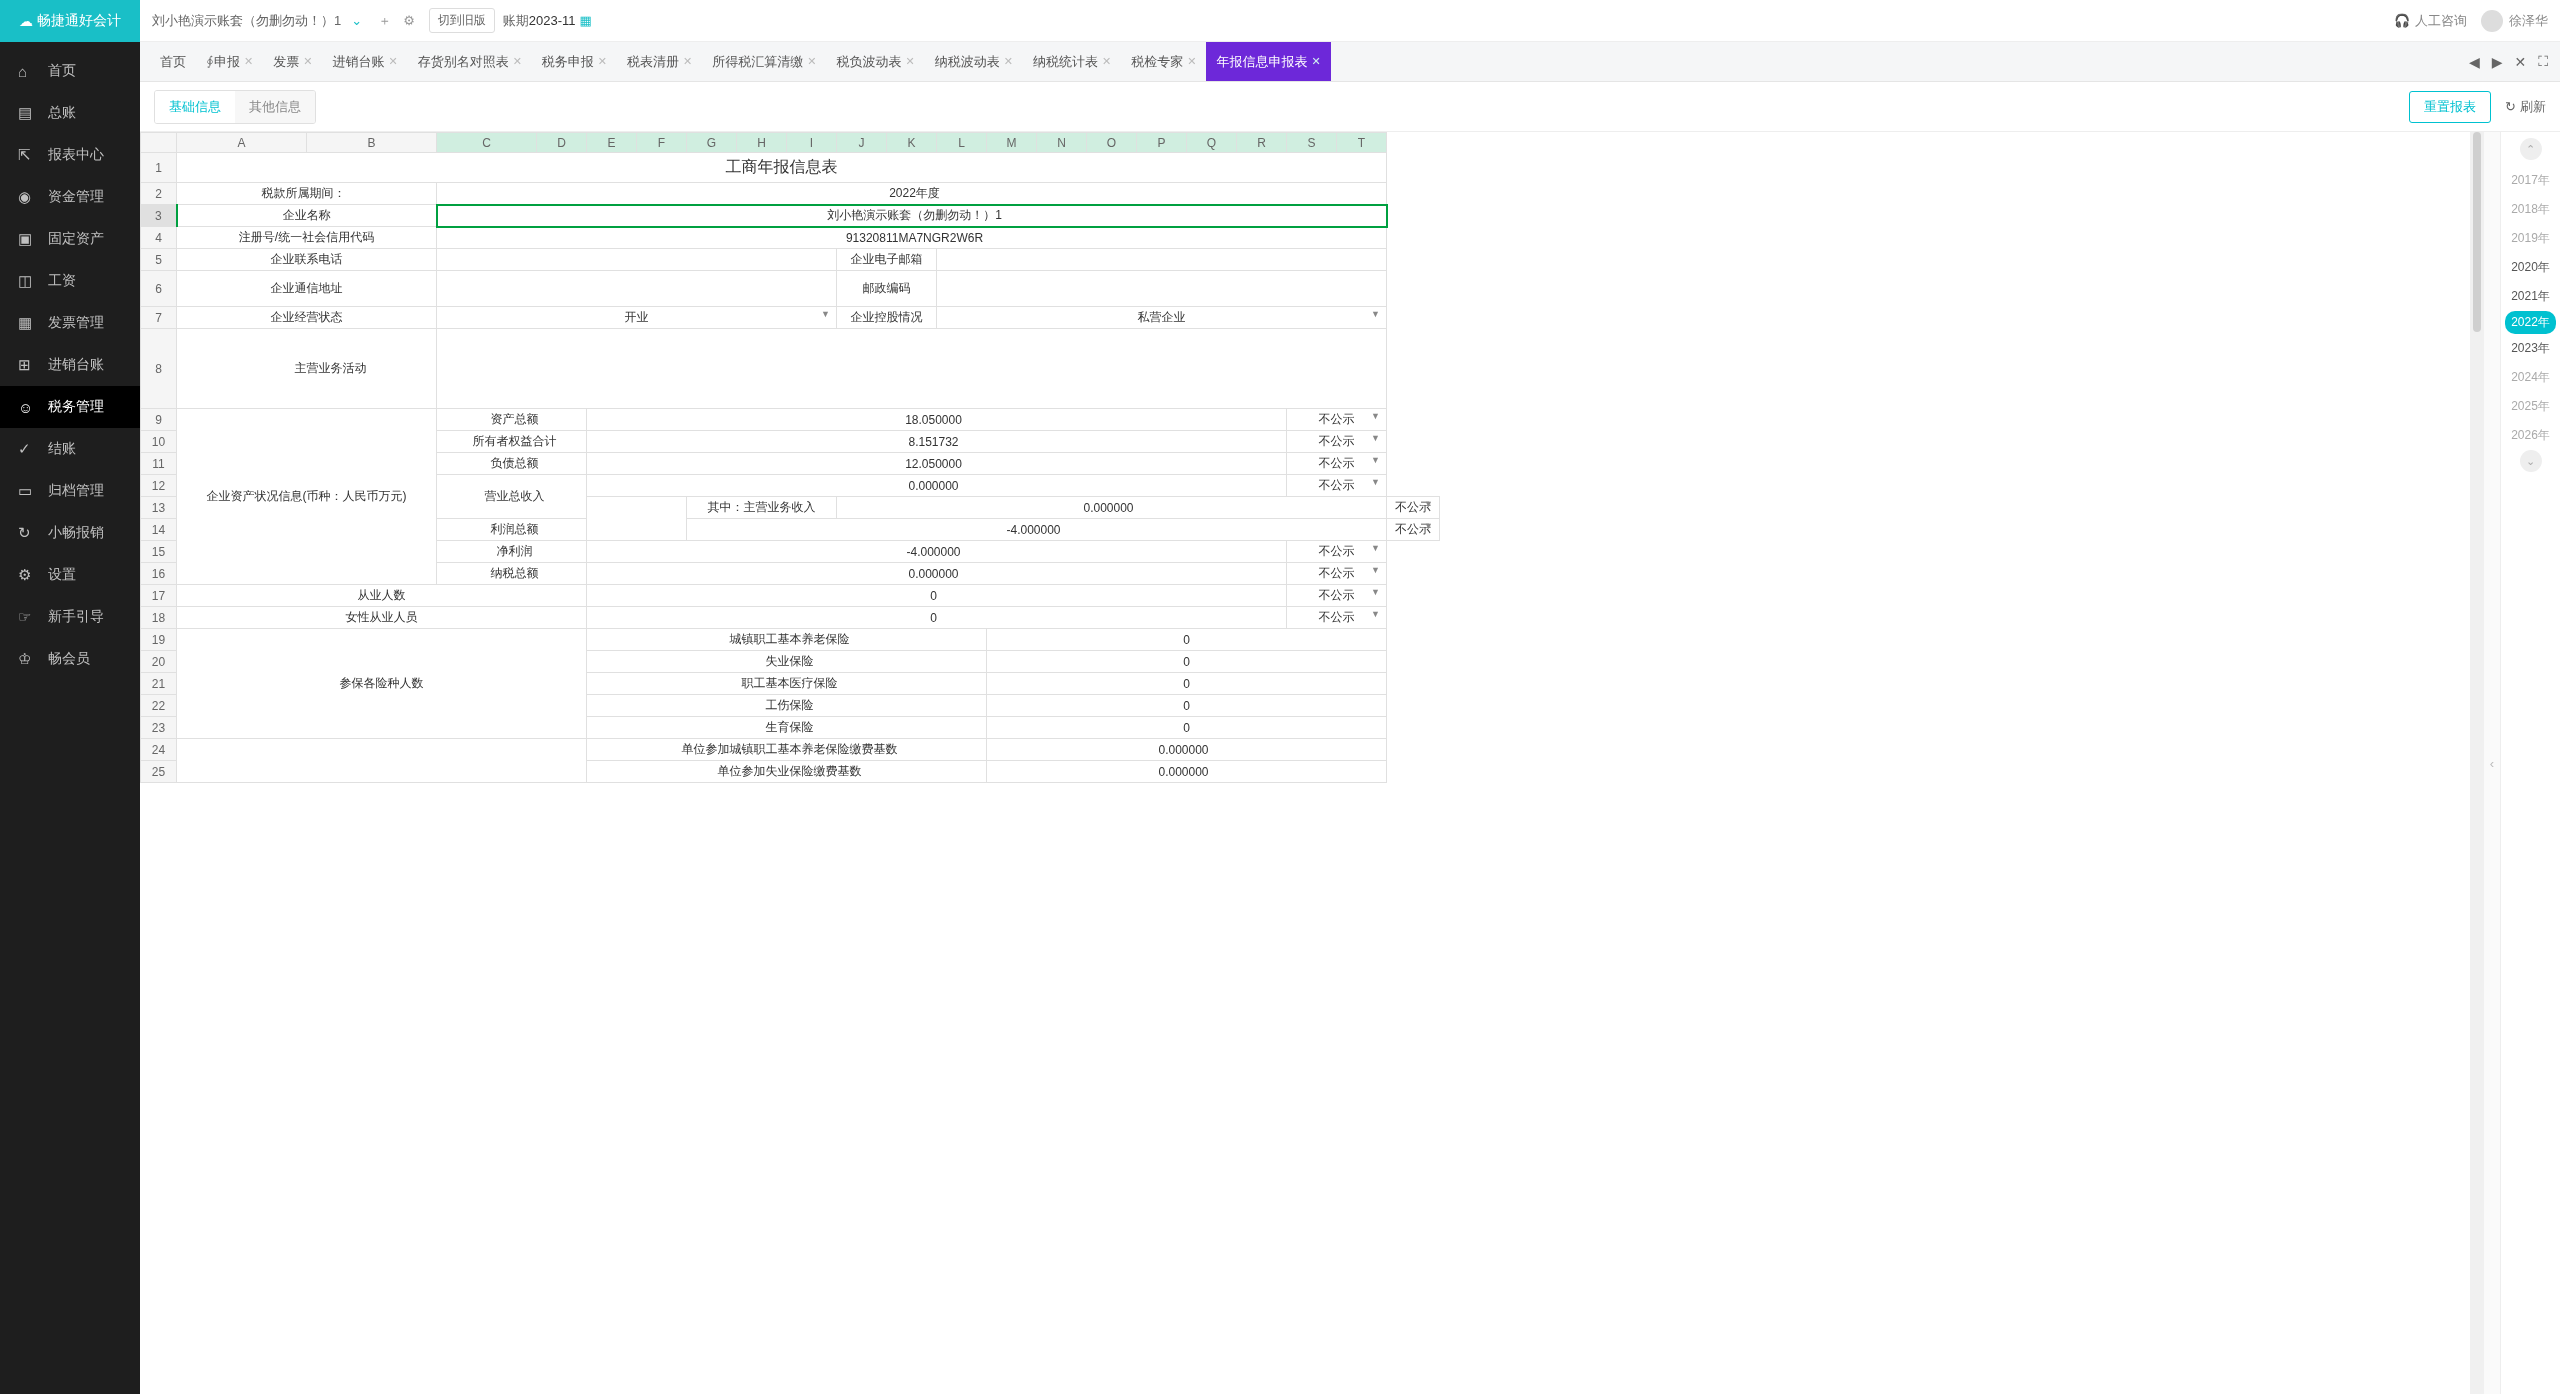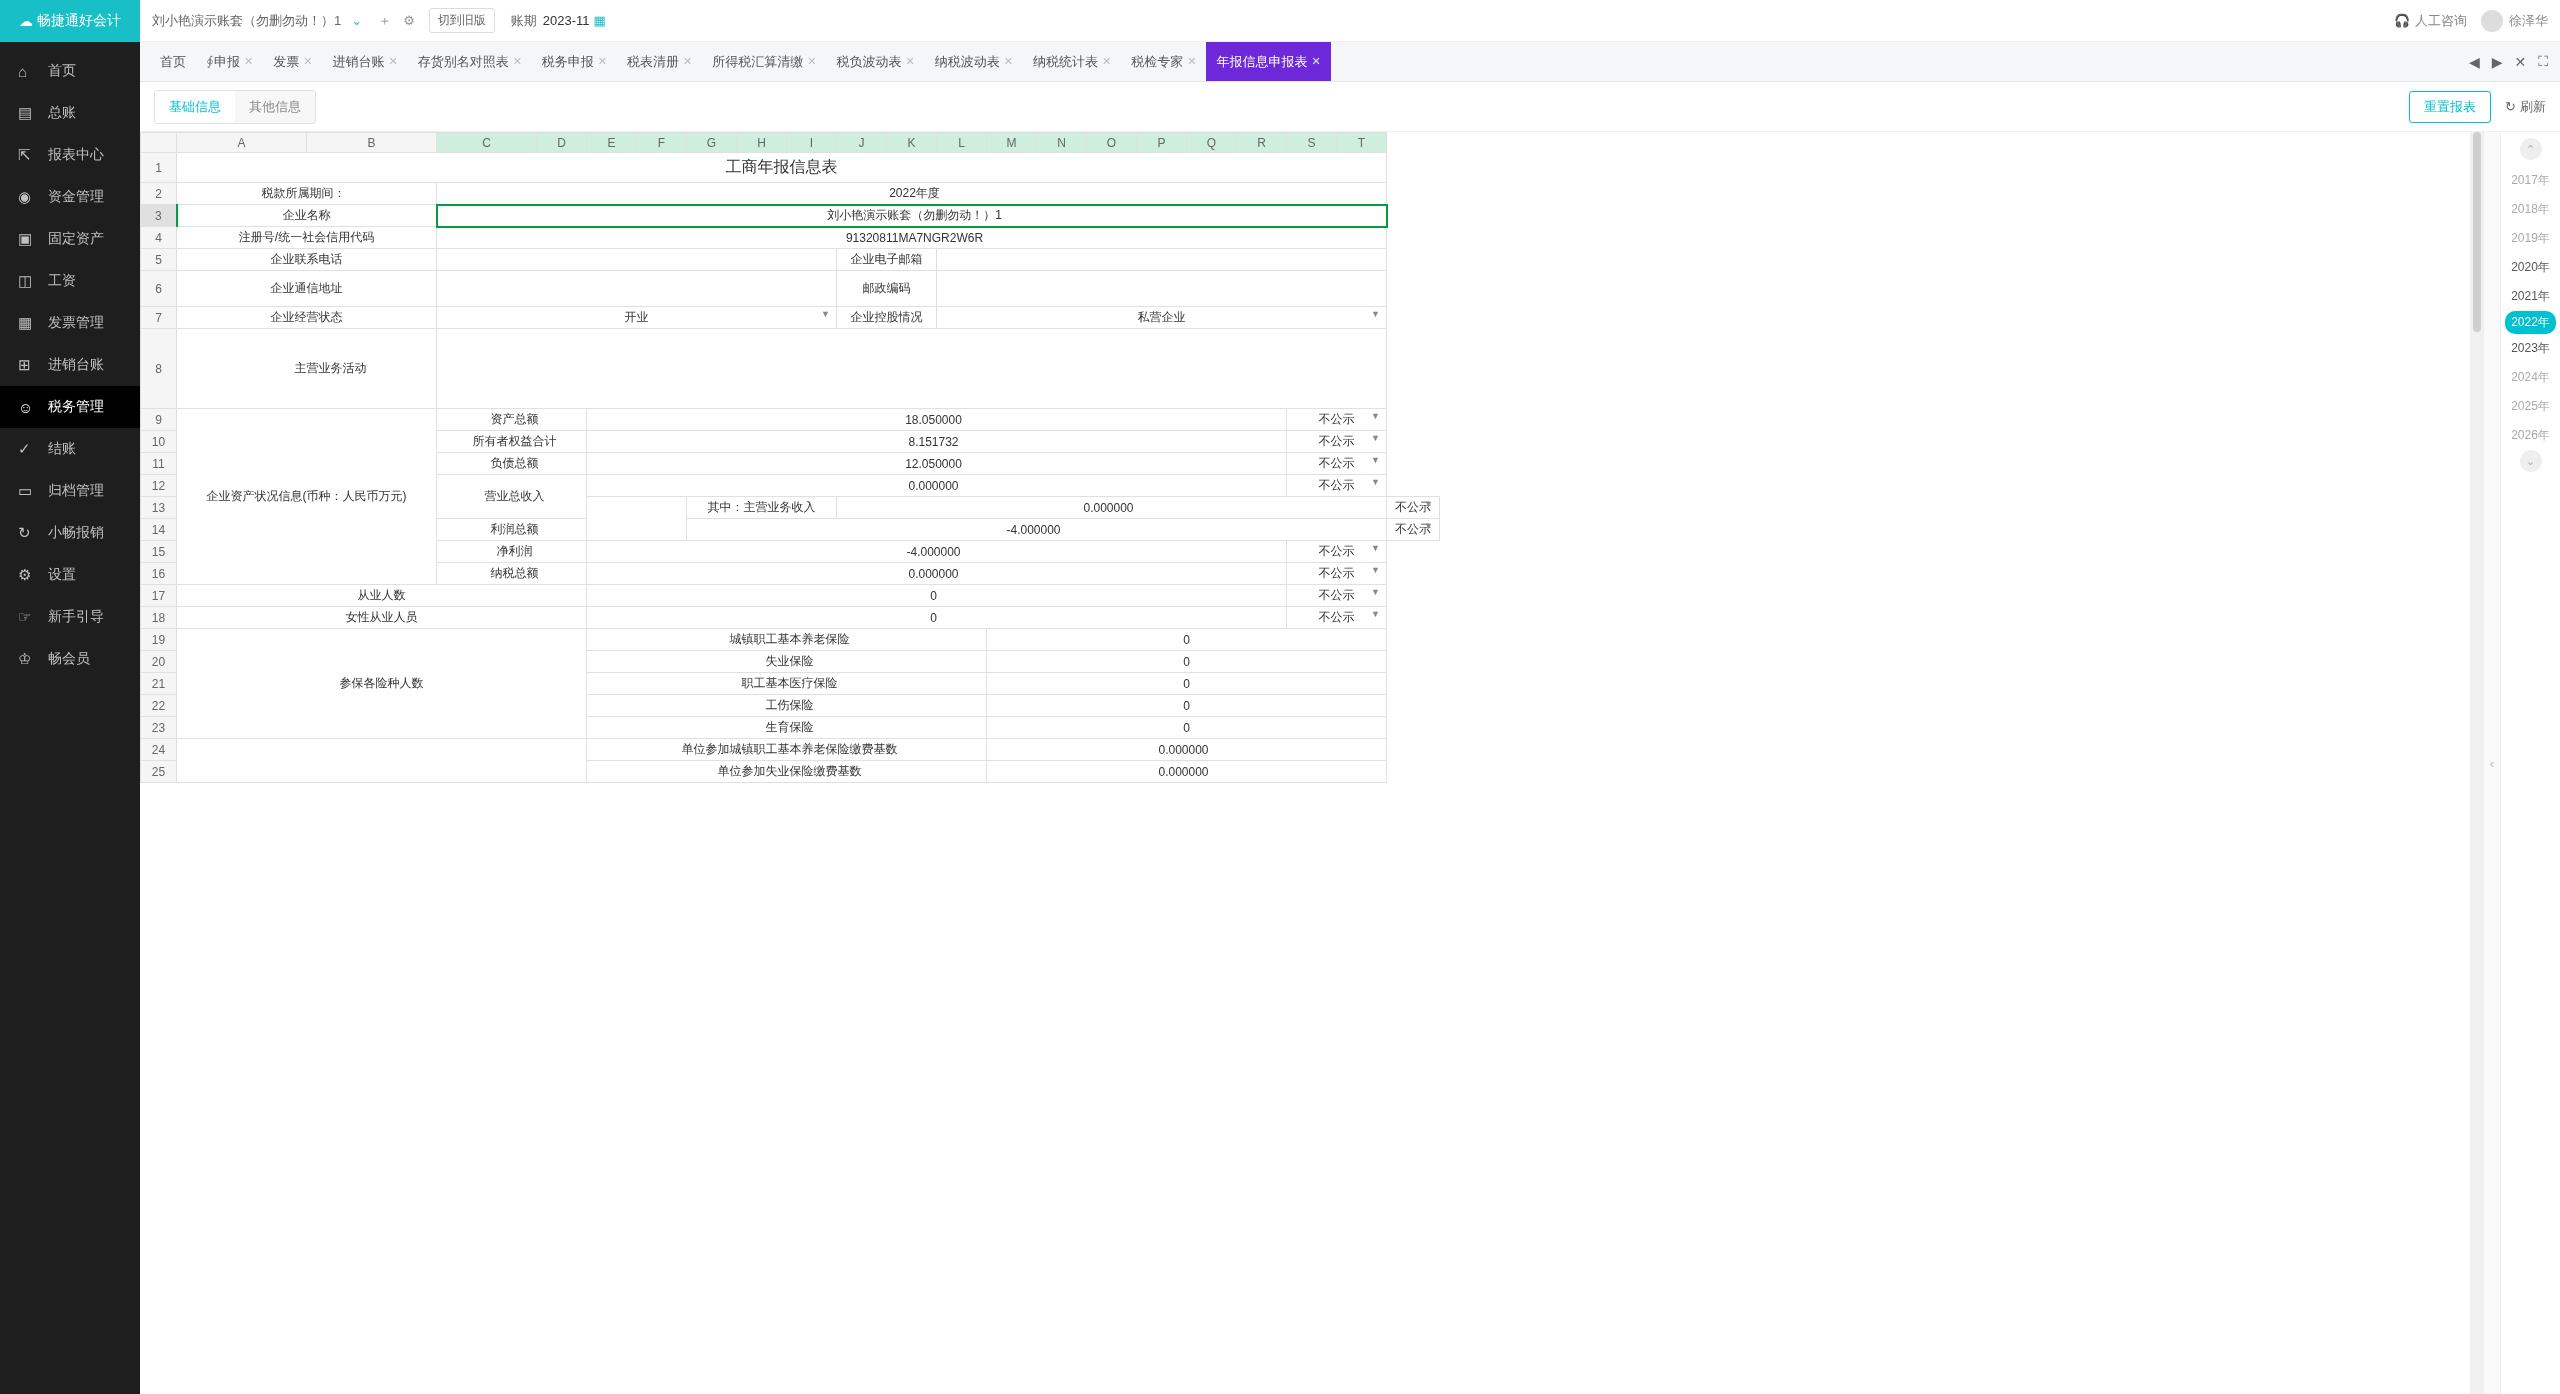--- a/index.html
+++ b/index.html
@@ -15,22 +15,22 @@
 .menu-item.active { background: #000; color: #fff; }
 .menu-item .mi-icon { width: 20px; margin-right: 10px; font-size: 15px; }
 
 
 .main { flex: 1; display: flex; flex-direction: column; }
 .topbar { height: 42px; display: flex; align-items: center; padding: 0 12px; border-bottom: 1px solid #eee; }
 .account-select { color: #666; font-size: 13px; display:flex; align-items:center; }
 .chev { color:#19bfc7; margin: 0 10px; }
 .tb-icon { color:#999; margin: 0 6px; cursor:pointer; }
 .switch-old { border:1px solid #ddd; padding:3px 8px; border-radius:3px; color:#666; font-size:12px; margin:0 8px; cursor:pointer; }
-.period { color:#666; margin-left:8px;text-align:center; }
-.period-val { margin-left:6px; }
+.period { color:#666; margin-left:0;text-align:center; }
+.period-val { }
 .cal-icon { color:#19bfc7; margin-left:4px; }
 .spacer { flex:1; }
 .right-actions { display:flex; align-items:center; color:#888; }
 .right-actions .ra { margin-left:14px; display:flex; align-items:center; cursor:pointer; }
 .avatar-icon { width:22px; height:22px; background:#ddd; border-radius:50%; margin-right:6px; }
 
 .tabs-row { height: 40px; display:flex; align-items:center; background:#f5f6f7; border-bottom:1px solid #e5e5e5; padding-left:10px; position:relative; }
 .tab { padding: 0 10px; color:#555; font-size:13px; display:flex; align-items:center; height:100%; cursor:pointer; white-space:nowrap; }
 .tab .x { margin-left:4px; color:#bbb; font-size:11px; }
 .tab.active { background:#6d28d9; color:#fff; }

